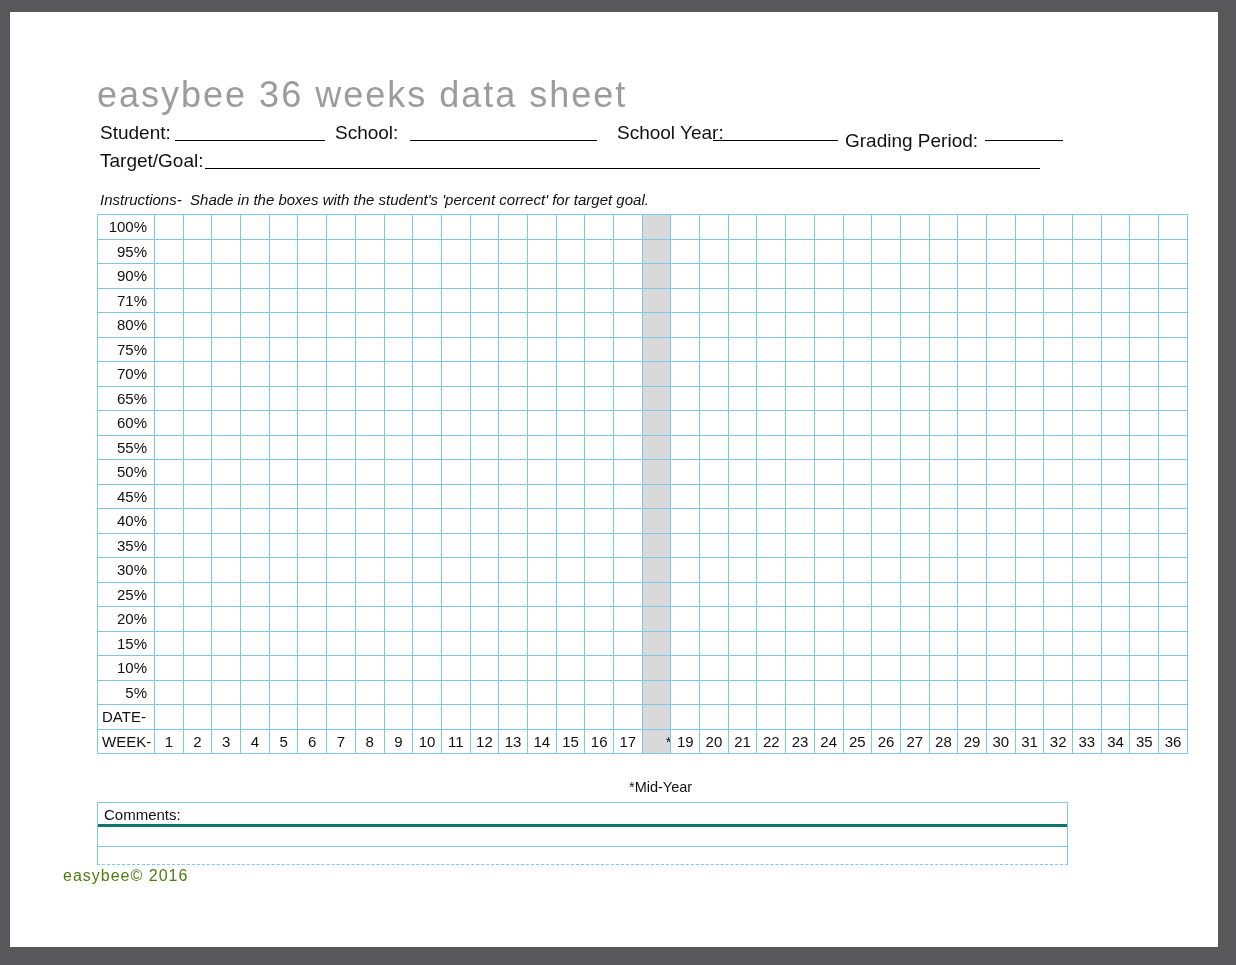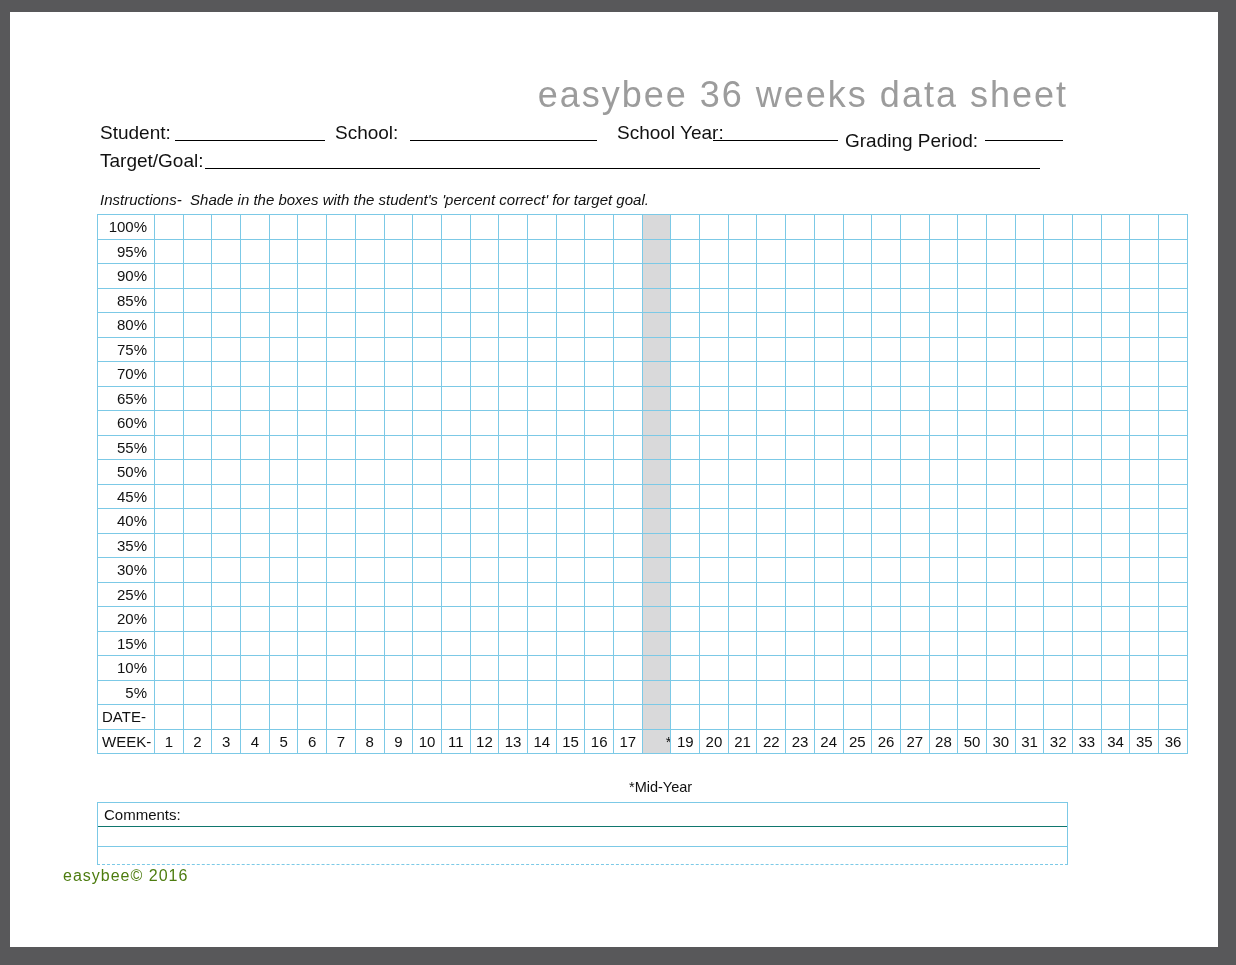--- a/index.html
+++ b/index.html
@@ -10,21 +10,21 @@
     position:relative;
     overflow:hidden;
   }
   .page {
     position:absolute; left:10px; top:12px;
     width:1208px; height:935px;
     background:#ffffff;
   }
   .title {
     position:absolute; left:87px; top:62px; width:971px;
-    text-align:right;
+    text-align:left;
     font-size:36px; font-weight:300; color:#9c9c9c;
     letter-spacing:2px;
   }
   .flabel {
     position:absolute; font-size:19px; color:#111; height:17px; line-height:17px;
     white-space:nowrap;
   }
   .fline {
     position:absolute; height:17px;
     border-bottom:1px solid #000;
@@ -53,21 +53,21 @@
   .midyear {
     position:absolute; left:575px; top:767px;
     font-size:14.5px; color:#111;margin-left:44px;
   }
   .comments {
     position:absolute; left:87px; top:790px; width:971px;
     border:1px solid #7cc9e6;
     border-bottom:1px dashed #7cc9e6;
   }
   .c-row { width:100%; }
-  .c-row1 { height:24px; border-bottom:1px solid #0f766e;
+  .c-row1 { height:24px; border-bottom:3px solid #0f766e;
             font-size:15px; color:#111; padding:3px 0 0 6px; }
   .c-row2 { height:20px; border-bottom:1px solid #7cc9e6; }
   .c-row3 { height:17px; }
   .footer {
     position:absolute; left:53px; top:855px;
     font-size:16px; color:#4d7c0f; letter-spacing:1px;
   }
 </style>
 </head>
 <body>
@@ -242,21 +242,21 @@
           <td class="cell"></td>
           <td class="cell"></td>
           <td class="cell"></td>
           <td class="cell"></td>
           <td class="cell"></td>
           <td class="cell"></td>
           <td class="cell"></td>
           <td class="cell"></td>
         </tr>
         <tr>
-          <td class="pct">85%</td>
+          <td class="pct">71%</td>
           <td class="cell"></td>
           <td class="cell"></td>
           <td class="cell"></td>
           <td class="cell"></td>
           <td class="cell"></td>
           <td class="cell"></td>
           <td class="cell"></td>
           <td class="cell"></td>
           <td class="cell"></td>
           <td class="cell"></td>
@@ -973,21 +973,21 @@
           <td class="wk">19</td>
           <td class="wk">20</td>
           <td class="wk">21</td>
           <td class="wk">22</td>
           <td class="wk">23</td>
           <td class="wk">24</td>
           <td class="wk">25</td>
           <td class="wk">26</td>
           <td class="wk">27</td>
           <td class="wk">28</td>
-          <td class="wk">50</td>
+          <td class="wk">29</td>
           <td class="wk">30</td>
           <td class="wk">31</td>
           <td class="wk">32</td>
           <td class="wk">33</td>
           <td class="wk">34</td>
           <td class="wk">35</td>
           <td class="wk">36</td>
         </tr>
       </tbody>
   </table>

